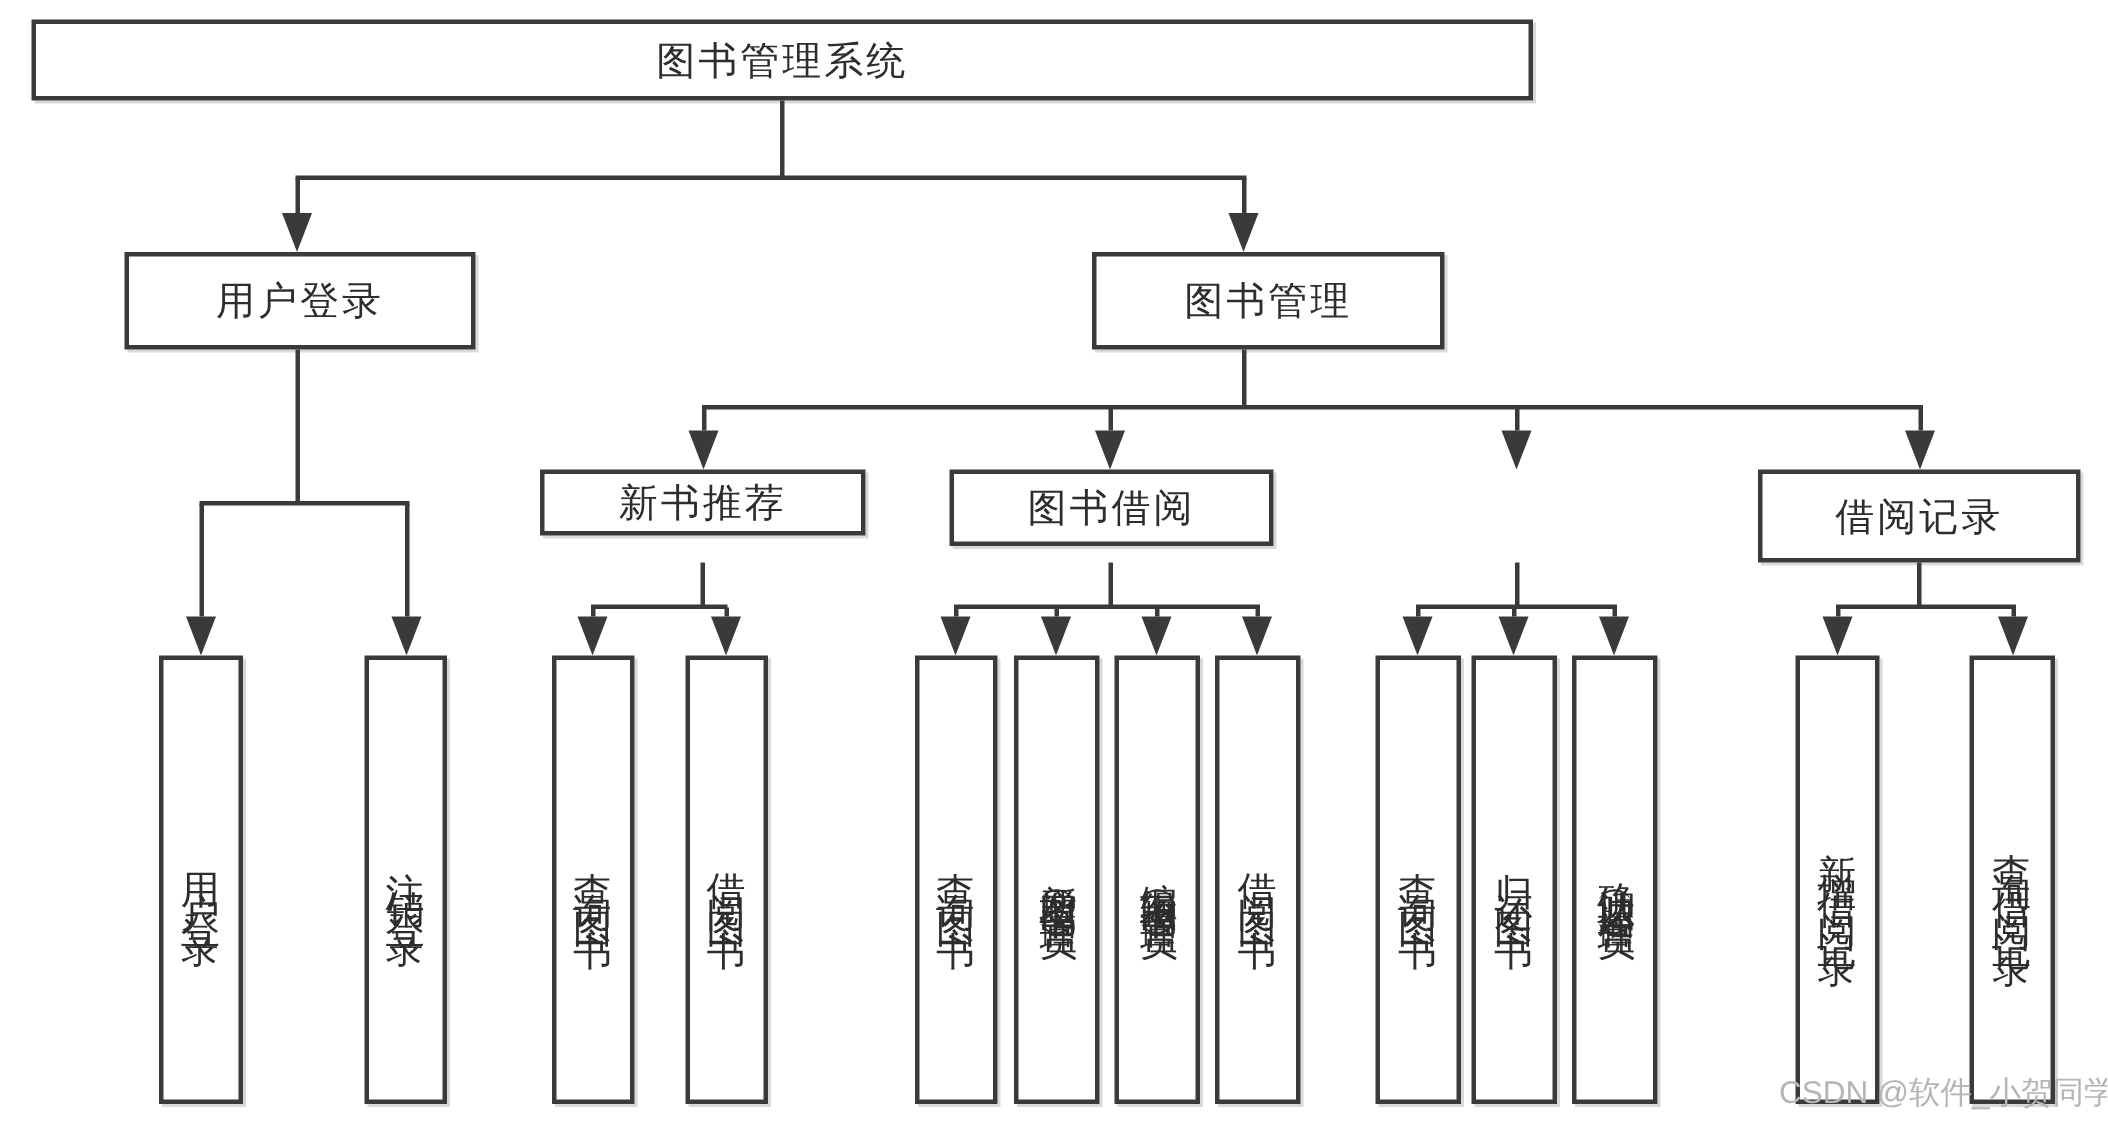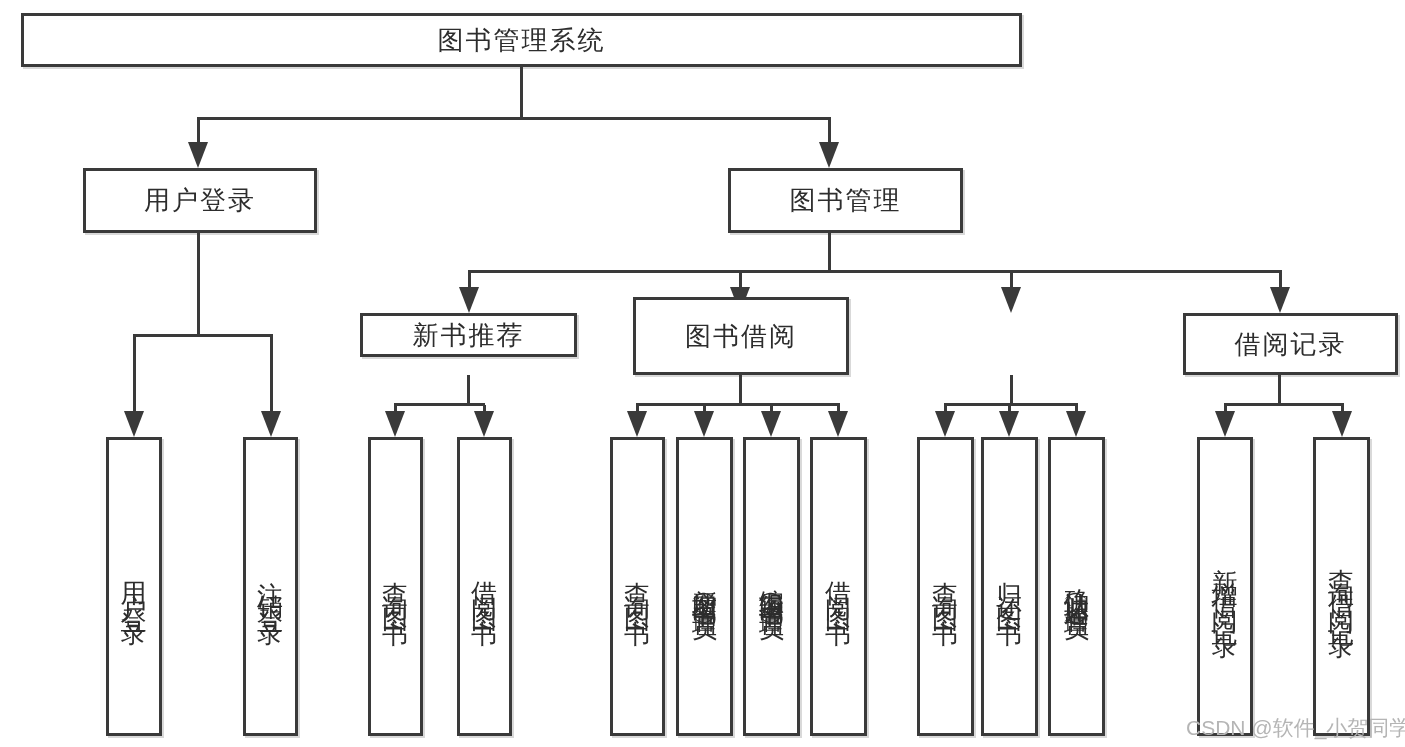--- a/index.html
+++ b/index.html
@@ -101,22 +101,22 @@
     <div class="a" style="left:459px;top:287px;"></div>
     <div class="v" style="left:739px;top:272px;height:15px;"></div>
     <div class="a" style="left:730px;top:287px;"></div>
     <div class="v" style="left:1010px;top:272px;height:15px;"></div>
     <div class="a" style="left:1001px;top:287px;"></div>
     <div class="v" style="left:1279px;top:272px;height:15px;"></div>
     <div class="a" style="left:1270px;top:287px;"></div>
   </div>
 
   <div class="hbox" style="left:360px;top:313px;width:217px;height:44px;">新书推荐</div>
-  <div class="hbox" style="left:633px;top:297px;width:216px;height:78px;">图书借阅</div>
-  <div class="hbox" style="left:1172px;top:313px;width:215px;height:62px;margin-left:11px;">借阅记录</div>
+  <div class="hbox" style="left:633px;top:313px;width:216px;height:51px;">图书借阅</div>
+  <div class="hbox" style="left:1172px;top:313px;width:215px;height:62px;">借阅记录</div>
 
   <div>
     <div class="v" style="left:467px;top:375px;height:30px;"></div>
     <div class="h" style="left:394px;top:403px;width:91px;"></div>
     <div class="v" style="left:394px;top:405px;height:6px;"></div>
     <div class="a" style="left:385px;top:411px;"></div>
     <div class="v" style="left:483px;top:405px;height:6px;"></div>
     <div class="a" style="left:474px;top:411px;"></div>
   </div>
 

